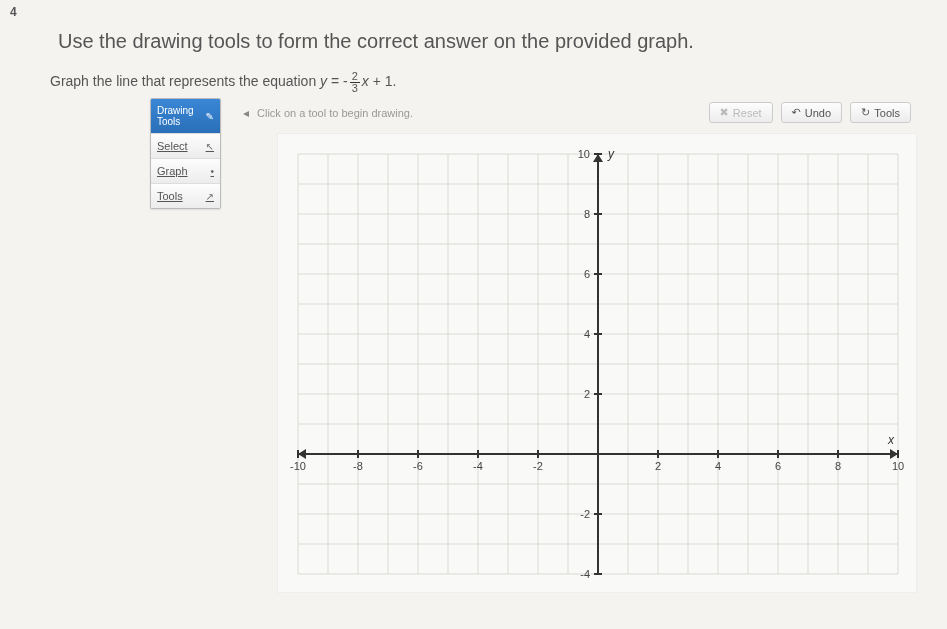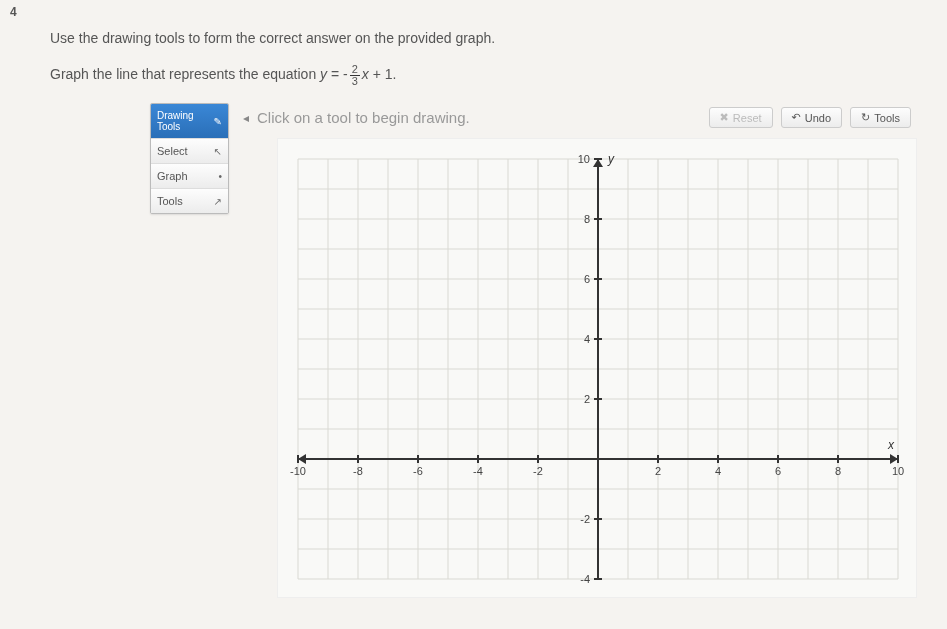--- a/index.html
+++ b/index.html
@@ -16,31 +16,31 @@
       position: absolute;
       top: 5px;
       left: 10px;
       font-weight: bold;
       color: #555;
       font-size: 12px;
     }
     .content {
       padding: 30px 30px 0 50px;
     }
-    .instructions { color: #555; font-size: 14px; margin-bottom: 18px; }
-    .equation-line { color: #555; font-size: 14px; margin-bottom: 16px; }
+    .instructions { color: #555; font-size: 20px; margin-bottom: 18px; margin-left: 8px; }
+    .equation-line { color: #555; font-size: 14px; margin-bottom: 4px; }
     .equation-line .eq { font-style: italic; }
     .frac { display: inline-block; vertical-align: middle; text-align: center; font-size: 11px; line-height: 1; margin: 0 2px; }
     .frac .num { display: block; border-bottom: 1px solid #333; padding: 0 2px; }
     .frac .den { display: block; padding: 0 2px; }
 
     .tool-row {
       display: flex;
       align-items: flex-start;
-      gap: 8px;
+      gap: 16px;
       margin-left: 100px;
     }
     .tools-panel {
       width: 110px;
       border: 1px solid #bbb;
       border-radius: 2px;
       overflow: hidden;
       background: #fff;
       box-shadow: 0 1px 2px rgba(0,0,0,0.1);
     }
@@ -57,33 +57,34 @@
     .tool-item {
       background: linear-gradient(#fdfdfd, #ececec);
       border-top: 1px solid #ddd;
       padding: 6px 6px;
       font-size: 11px;
       color: #555;
       display: flex;
       justify-content: space-between;
       align-items: center;
       cursor: pointer;
+      text-decoration: underline;
     }
     .tool-item .t-icon { font-size: 10px; color: #666; }
 
     .right-area { flex: 1; position: relative; }
     .info-bar {
       display: flex;
       align-items: center;
       padding: 4px 6px;
       gap: 8px;
       font-size: 11px;
     }
     .info-bar .arrow { color: #888; font-size: 12px; }
-    .info-text { color: #999; font-size: 15px; }
+    .info-text { color: #999; font-size: 11px; }
     .actions { margin-left: auto; display: flex; gap: 8px; align-items: center; }
     .action-btn {
       background: linear-gradient(#fdfdfd, #ececec);
       border: 1px solid #ccc;
       border-radius: 3px;
       padding: 3px 10px;
       font-size: 11px;
       color: #555;
       display: inline-flex;
       gap: 4px;

